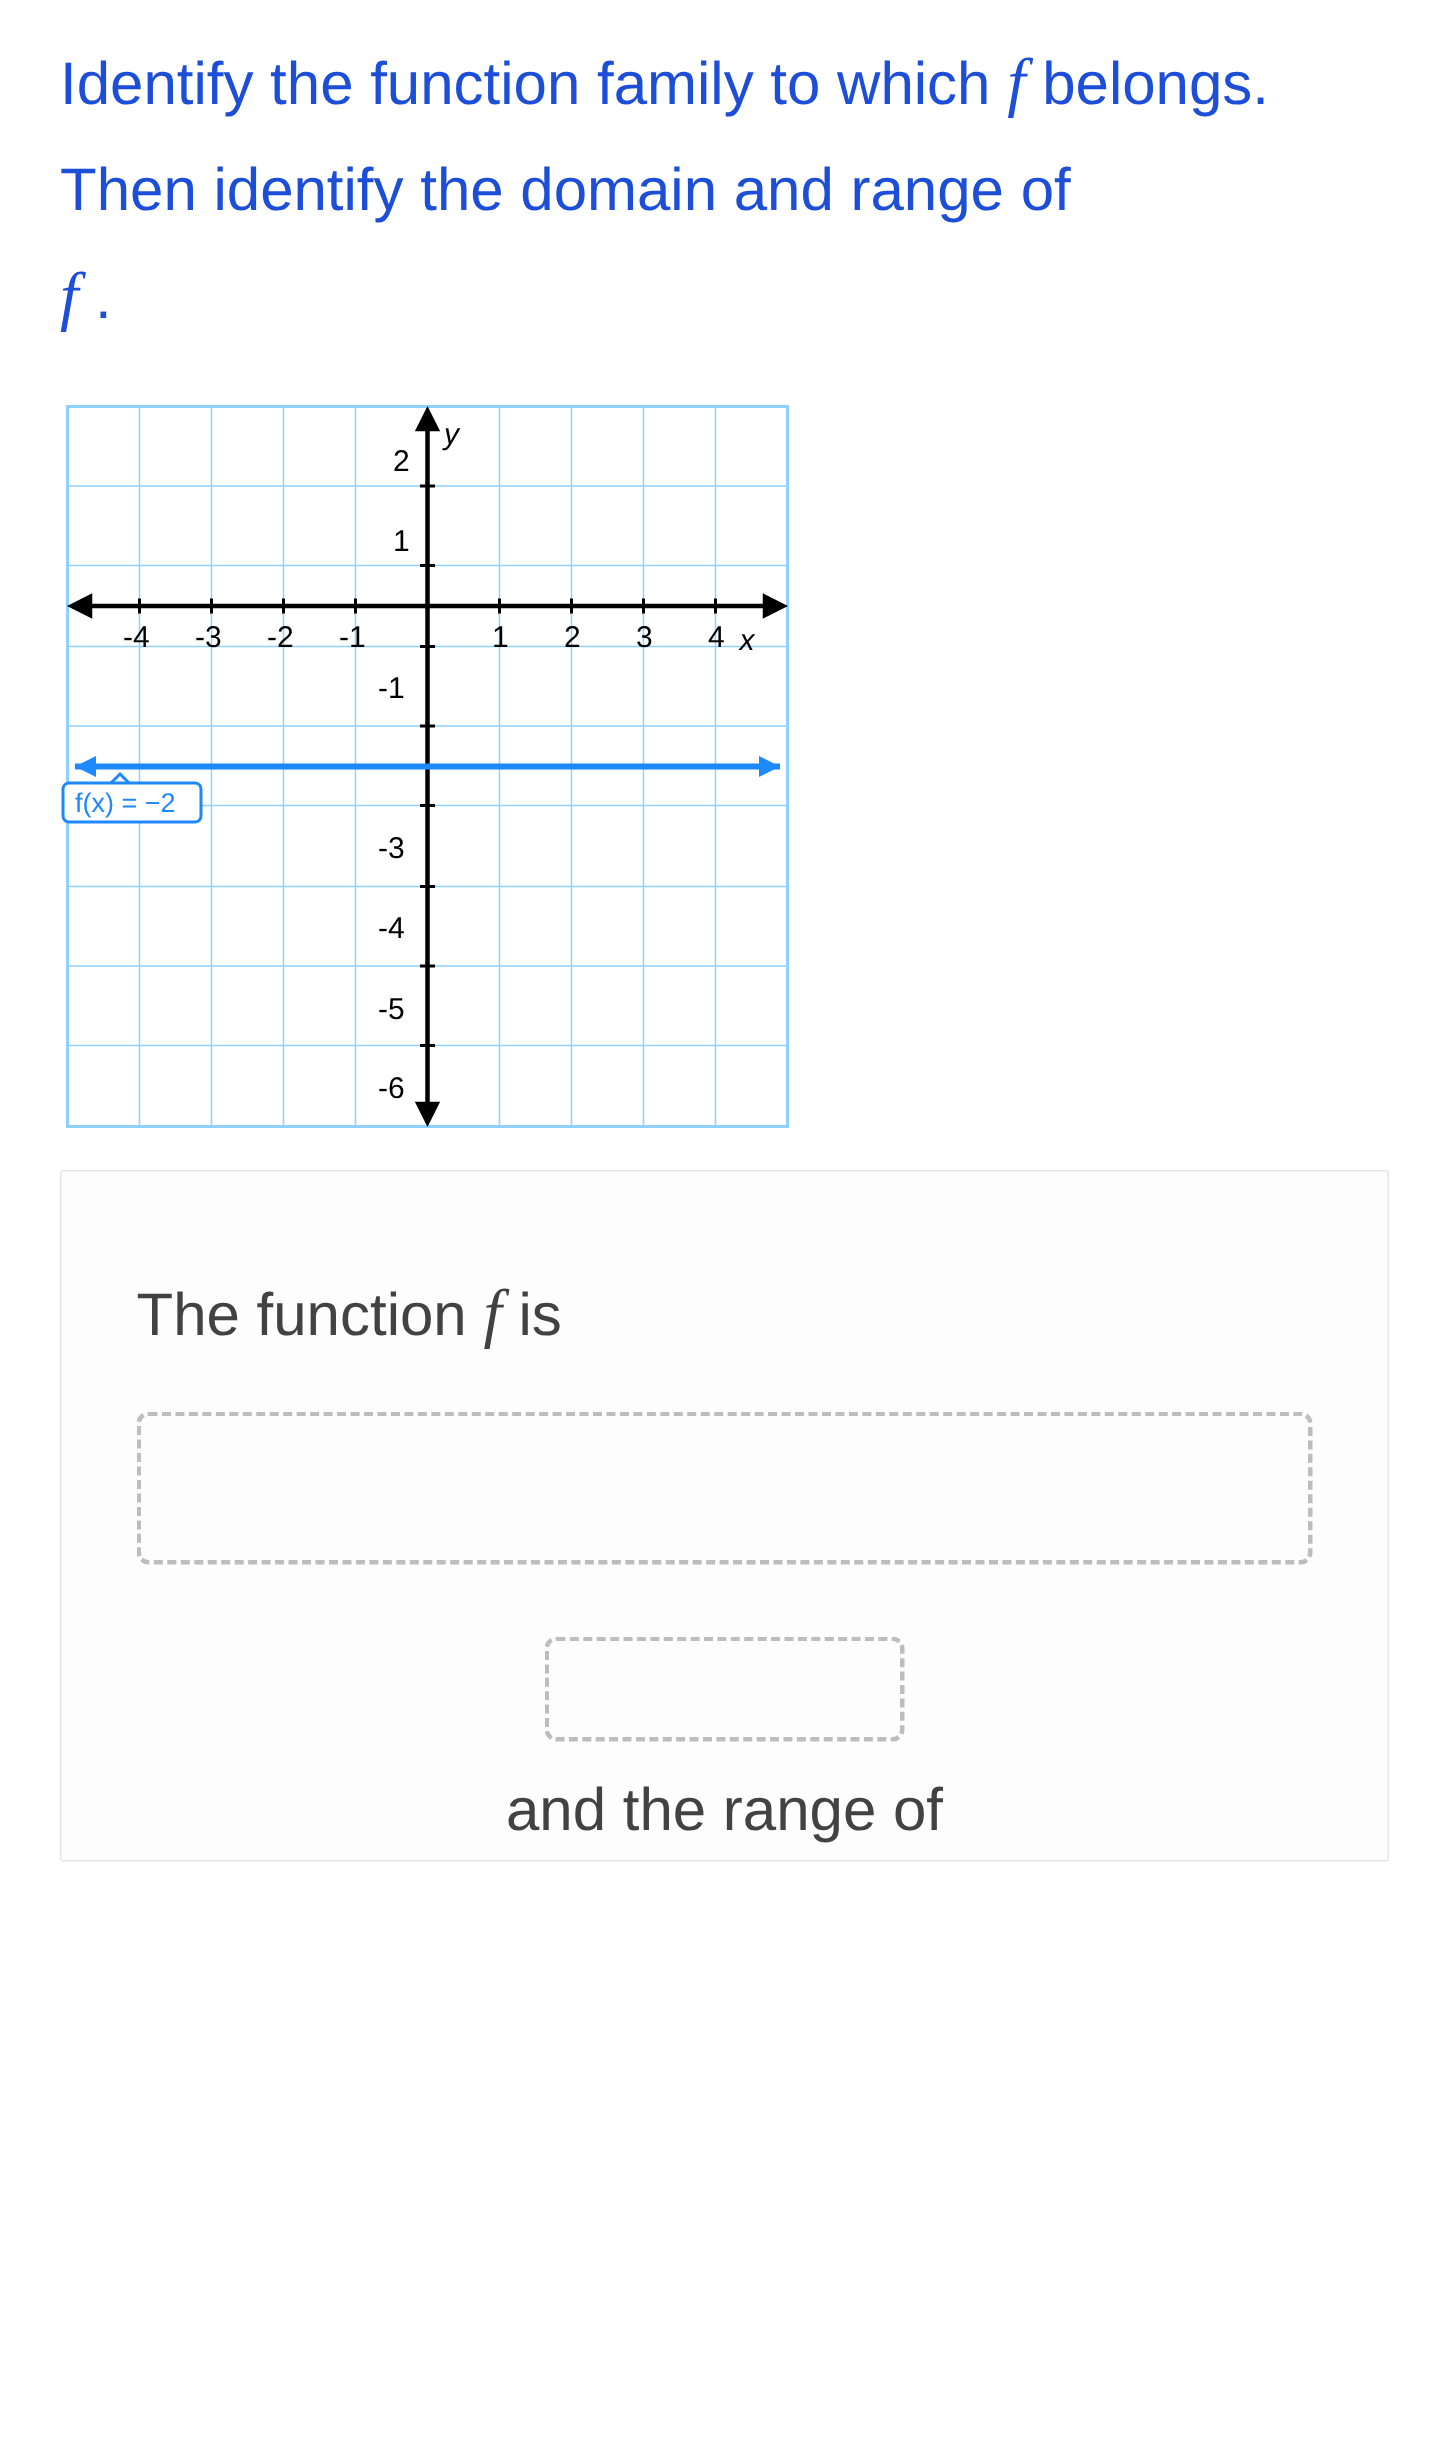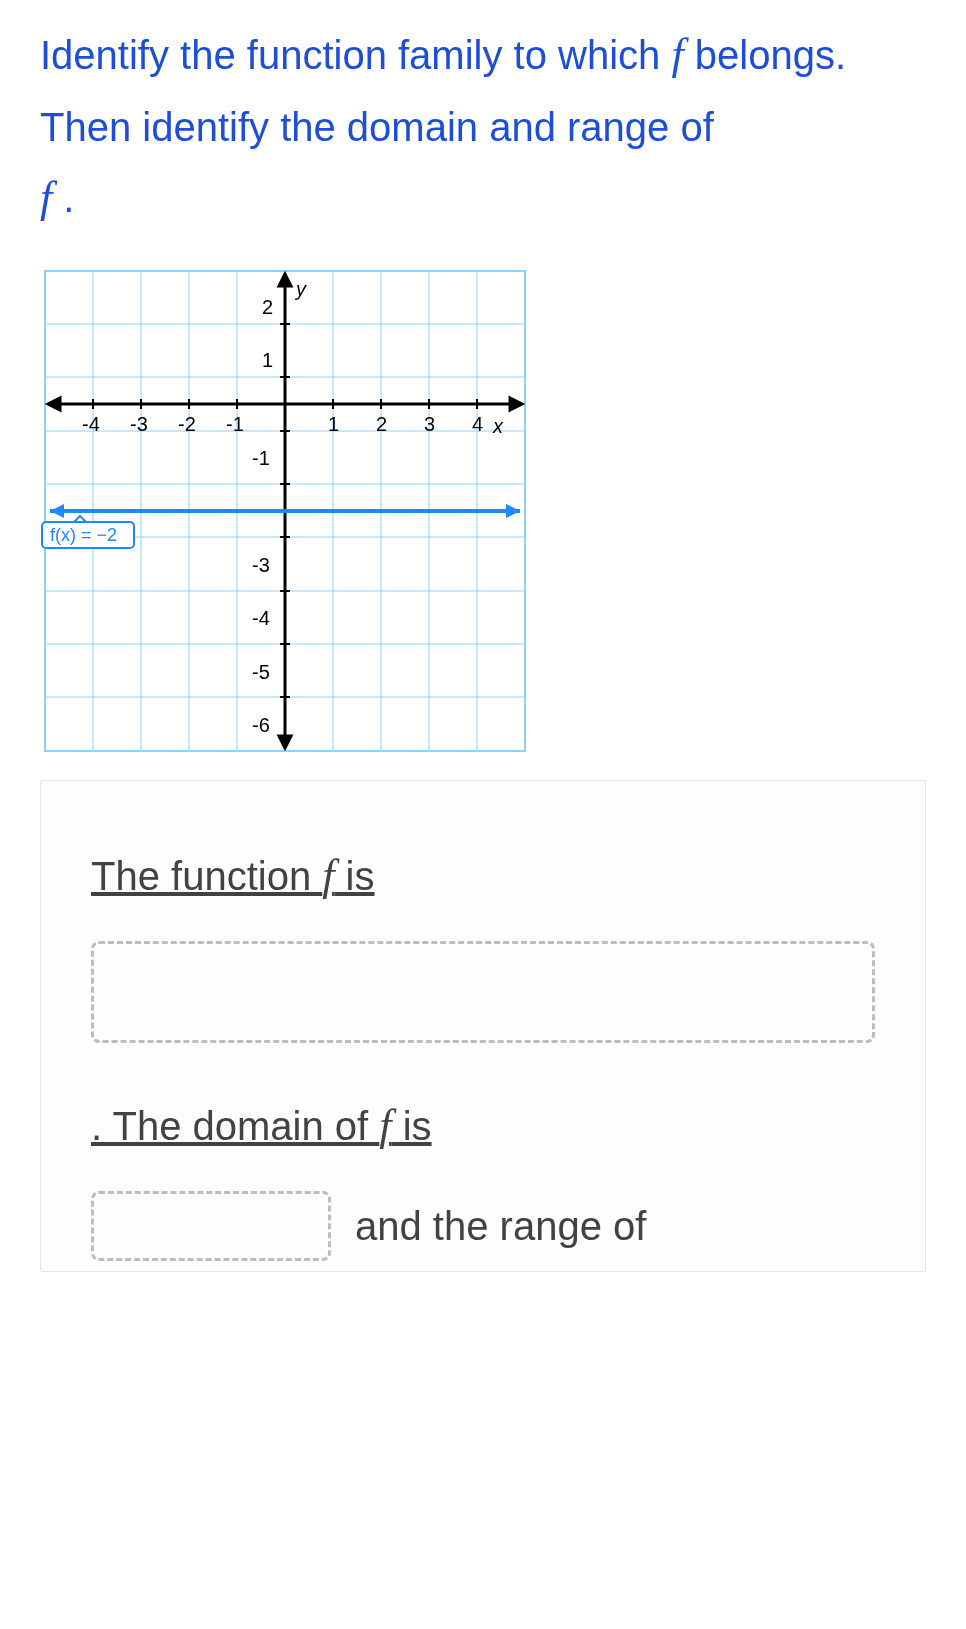--- a/index.html
+++ b/index.html
@@ -32,38 +32,38 @@
     border: 1px solid #e5e5e5;
     background: #fdfdfd;
     padding: 60px 50px 10px 50px;
     border-radius: 2px;
   }
   .answer-line {
     font-size: 40px;
     line-height: 1.6;
     color: #424242;
     margin-bottom: 30px;
-    text-decoration: underline;
   }
   .answer-line .fvar {
     font-family: "Times New Roman", Times, serif;
     font-style: italic;
     font-size: 44px;
   }
   .drop-zone {
     display: block;
     border: 3px dashed #bdbdbd;
     border-radius: 8px;
     height: 102px;
     margin: 10px 0 48px 0;
   }
   .inline-row {
     display: flex;
     align-items: center;
     gap: 24px;
+    flex-direction: column;
   }
   .drop-zone.small {
     width: 240px;
     height: 70px;
     margin: 0;
     flex: 0 0 auto;
   }
   .inline-row .txt {
     font-size: 40px;
     color: #424242;
@@ -168,21 +168,18 @@
     </g>
   </svg>
 </div>
 
 <div class="answer-area">
   <div class="answer-line">
     <span>The function </span><span class="fvar">f</span><span> is</span>
   </div>
   <div class="drop-zone"></div>
 
-  <div class="answer-line">
-    <span>. The domain of </span><span class="fvar">f</span><span> is</span>
-  </div>
 
   <div class="inline-row">
     <div class="drop-zone small"></div>
     <span class="txt">and the range of</span>
   </div>
 </div>
 
 </body></html>

